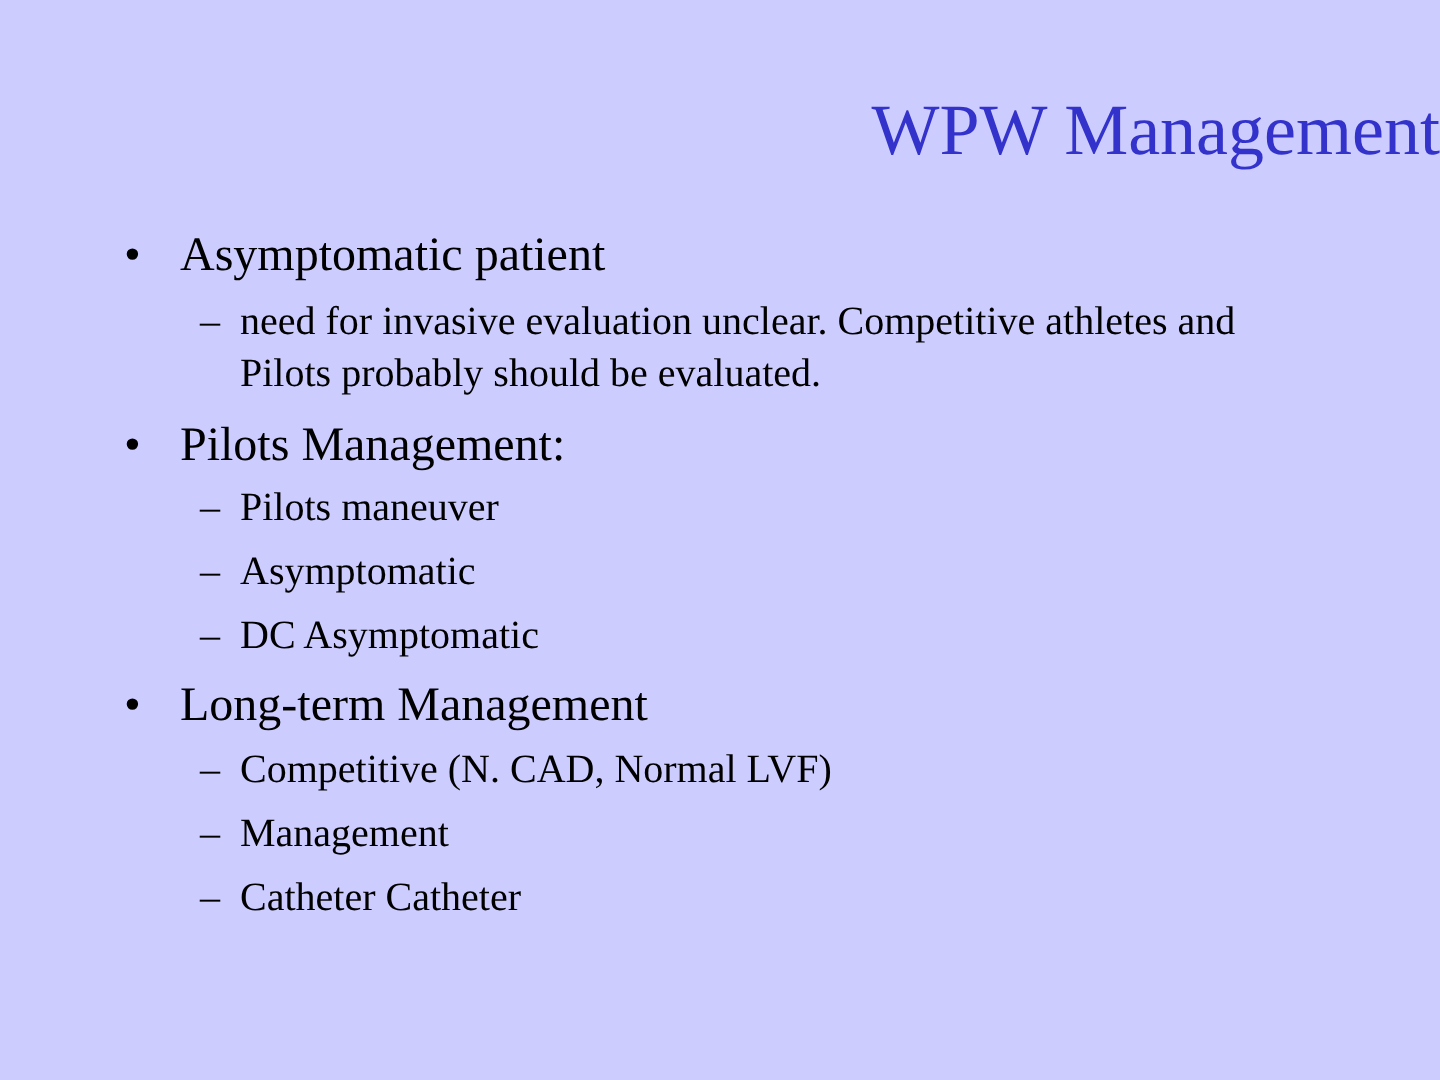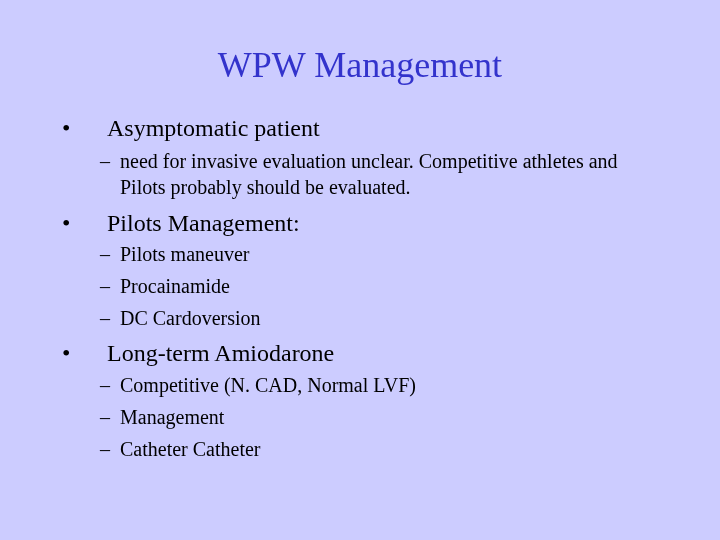--- a/index.html
+++ b/index.html
@@ -5,29 +5,29 @@
   html, body { margin: 0; padding: 0; }
   body {
     width: 720px; height: 540px; overflow: hidden;
     background: #ccccff;
     font-family: "Liberation Serif", "DejaVu Serif", serif;
     color: #000000;
     position: relative;
   }
   .title {
     position: absolute; left: 0; top: 46px; width: 720px;
-    text-align: center;
+    text-align: right;
     font-size: 36px; color: #3333cc; line-height: 1.1;
   }
   .l1 {
     position: absolute; left: 62px;
     font-size: 24px; line-height: 28px;
   }
   .l1 .mark { position: absolute; left: 0; width: 20px; }
-  .l1 .txt { position: absolute; left: 28px; white-space: nowrap; margin-left: 17px; }
+  .l1 .txt { position: absolute; left: 28px; white-space: nowrap; }
   .l2 {
     position: absolute; left: 100px;
     font-size: 20px; line-height: 26px;
   }
   .l2 .mark { position: absolute; left: 0; }
   .l2 .txt { position: absolute; left: 20px; width: 520px; }
 </style>
 </head>
 <body>
 
@@ -46,30 +46,30 @@
   <div class="l1" style="top:209px;">
     <span class="mark">•</span>
     <span class="txt">Pilots Management:</span>
   </div>
   <div class="l2" style="top:241px;">
     <span class="mark">–</span>
     <span class="txt">Pilots maneuver</span>
   </div>
   <div class="l2" style="top:273px;">
     <span class="mark">–</span>
-    <span class="txt">Procainamide</span>
+    <span class="txt">Asymptomatic</span>
   </div>
   <div class="l2" style="top:305px;">
     <span class="mark">–</span>
-    <span class="txt">DC Cardoversion</span>
+    <span class="txt">DC Asymptomatic</span>
   </div>
 
   <div class="l1" style="top:339px;">
     <span class="mark">•</span>
-    <span class="txt">Long-term Amiodarone</span>
+    <span class="txt">Long-term Management</span>
   </div>
   <div class="l2" style="top:372px;">
     <span class="mark">–</span>
     <span class="txt">Competitive (N. CAD, Normal LVF)</span>
   </div>
   <div class="l2" style="top:404px;">
     <span class="mark">–</span>
     <span class="txt">Management</span>
   </div>
   <div class="l2" style="top:436px;">

